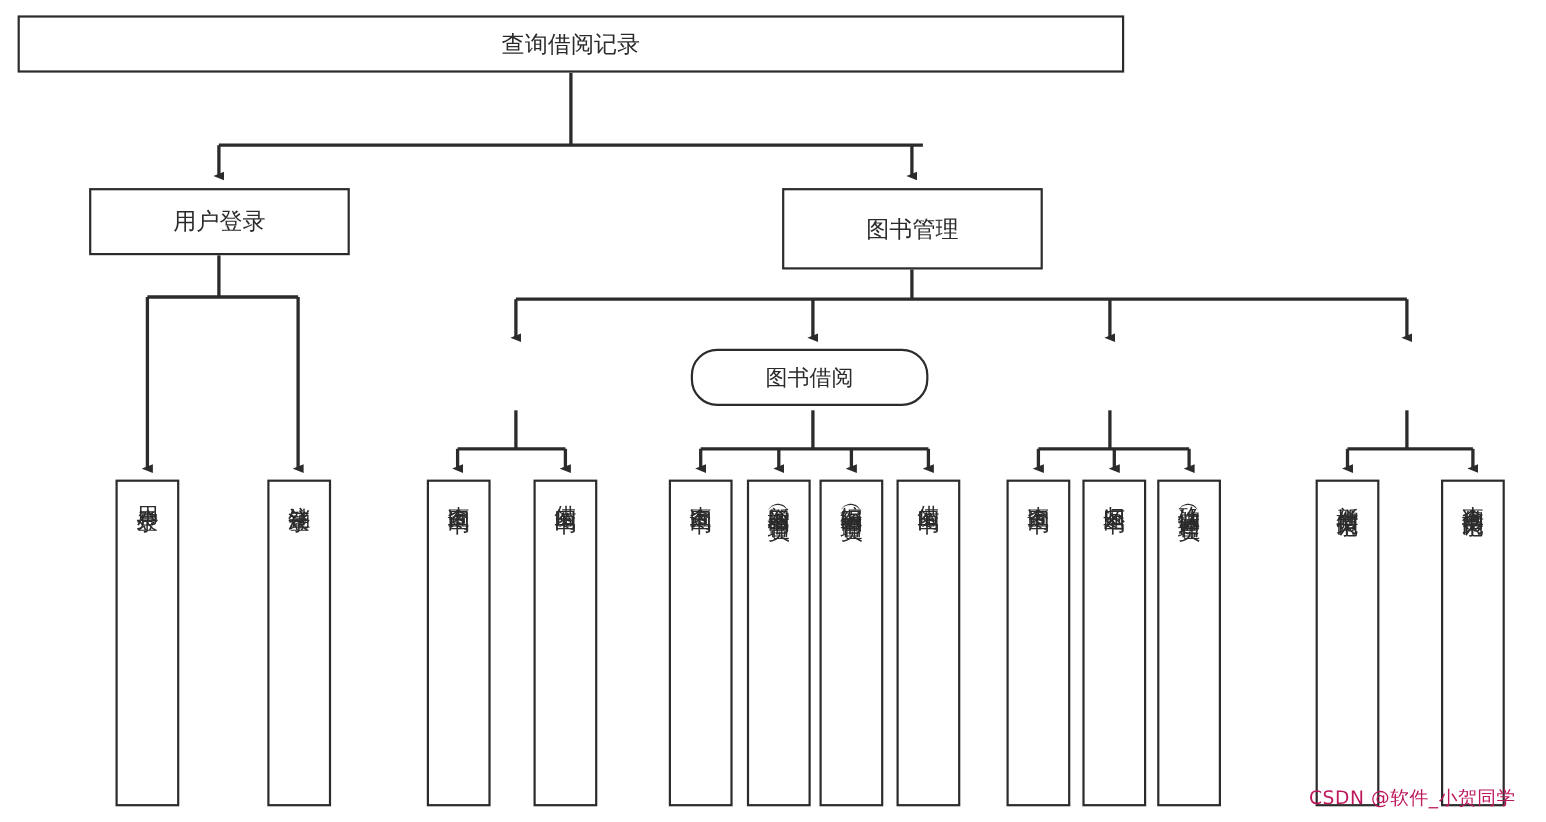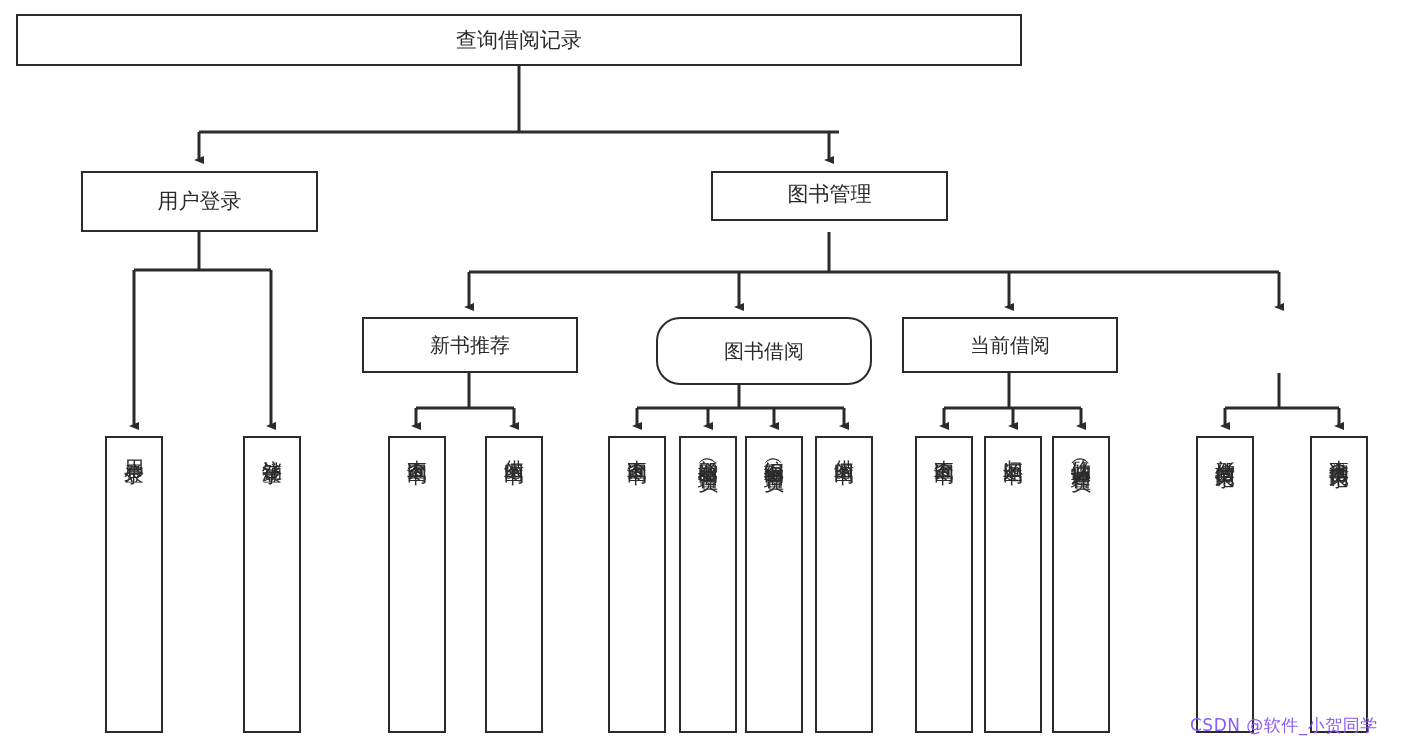--- a/index.html
+++ b/index.html
@@ -60,21 +60,21 @@
     text-orientation: upright;
     letter-spacing: 2px;
     line-height: 1.05;
     white-space: nowrap;
   }
   .watermark {
     position: absolute;
     left: 1190px;
     top: 714px;
     font-size: 17px;
-    color: #8b5cf6;
+    color: #be185d;
     white-space: nowrap;
     letter-spacing: 0.5px;
   }
 </style>
 </head>
 <body>
 
 <div id="diagram-root">
 
   <svg id="edges" viewBox="0 0 1405 747" xmlns="http://www.w3.org/2000/svg">
@@ -127,32 +127,26 @@
     </g>
   </svg>
 
   <div class="node node-root" style="left:16px; top:14px; width:1006px; height:52px;">
     <span class="label">查询借阅记录</span>
   </div>
 
   <div class="node node-l2" style="left:81px; top:171px; width:237px; height:61px;">
     <span class="label">用户登录</span>
   </div>
-  <div class="node node-l2" style="left:711px; top:171px; width:237px; height:50px;font-family:Liberation Mono, monospace;">
+  <div class="node node-l2" style="left:711px; top:171px; width:237px; height:74px;">
     <span class="label">图书管理</span>
   </div>
 
-  <div class="node node-l3" style="left:362px; top:317px; width:216px; height:56px;">
-    <span class="label">新书推荐</span>
-  </div>
-  <div class="node node-l3" style="left:656px; top:317px; width:216px; height:68px;border-radius:24px;">
+  <div class="node node-l3" style="left:628px; top:317px; width:216px; height:52px;border-radius:24px;">
     <span class="label">图书借阅</span>
-  </div>
-  <div class="node node-l3" style="left:902px; top:317px; width:216px; height:56px;">
-    <span class="label">当前借阅</span>
   </div>
 
   <div class="node node-leaf" style="left:105px; top:436px; width:58px; height:297px;">
     <span class="label">用户登录</span>
   </div>
   <div class="node node-leaf" style="left:243px; top:436px; width:58px; height:297px;">
     <span class="label">注销登录</span>
   </div>
 
   <div class="node node-leaf" style="left:388px; top:436px; width:58px; height:297px;">

